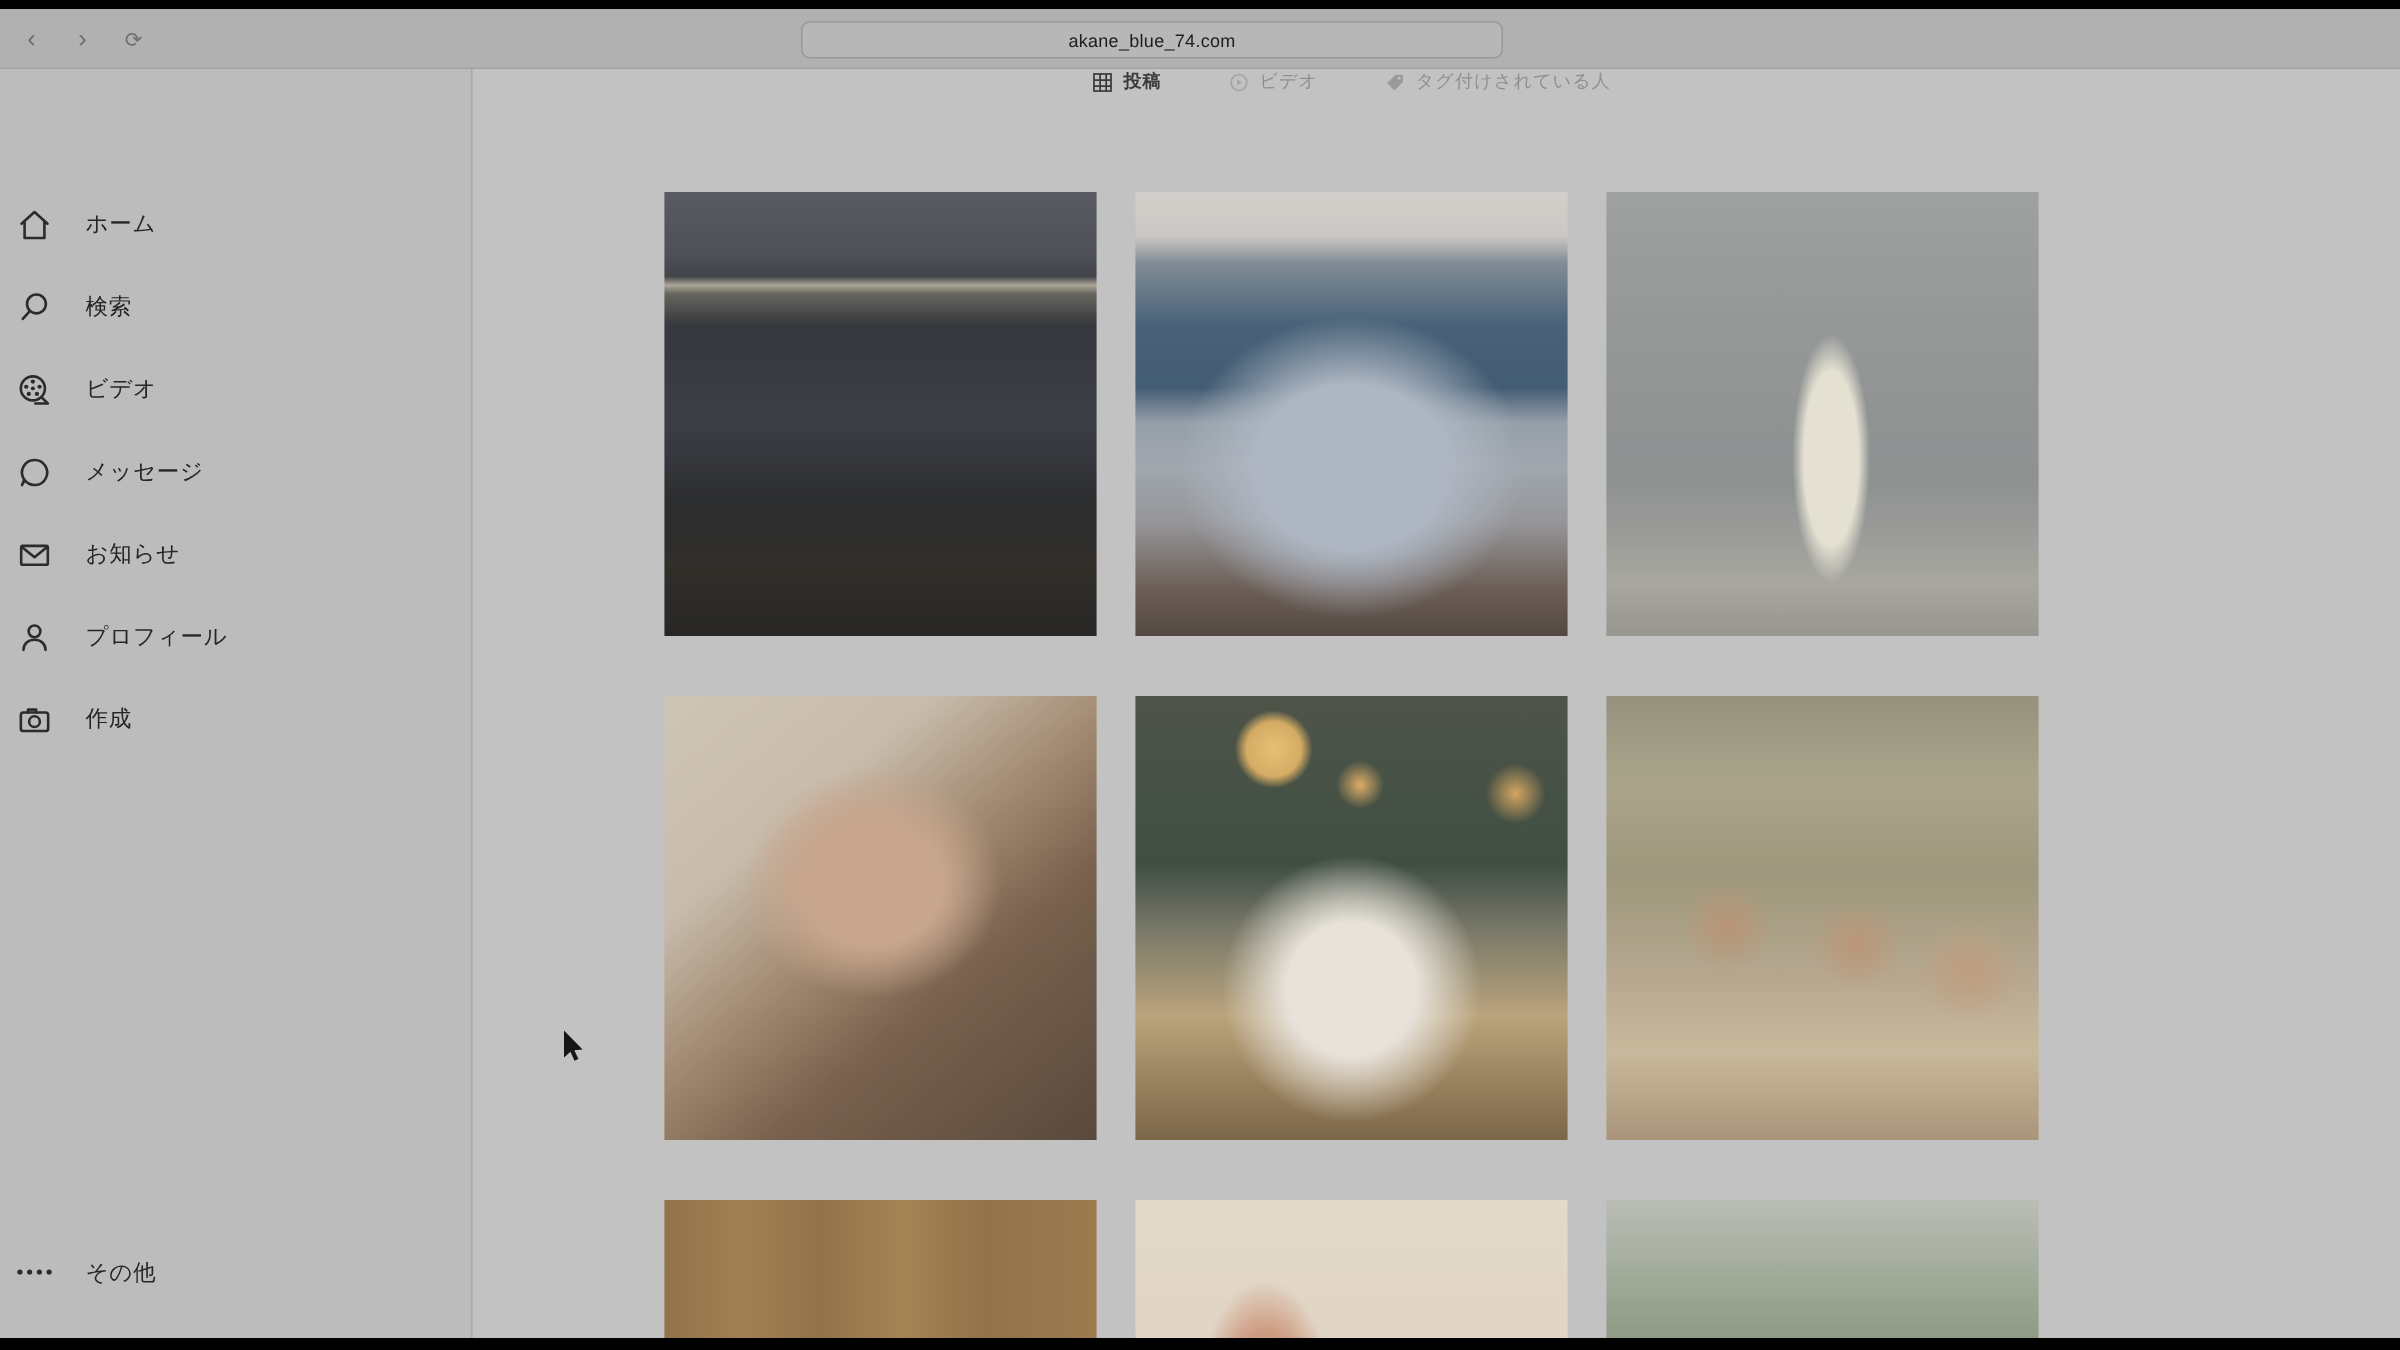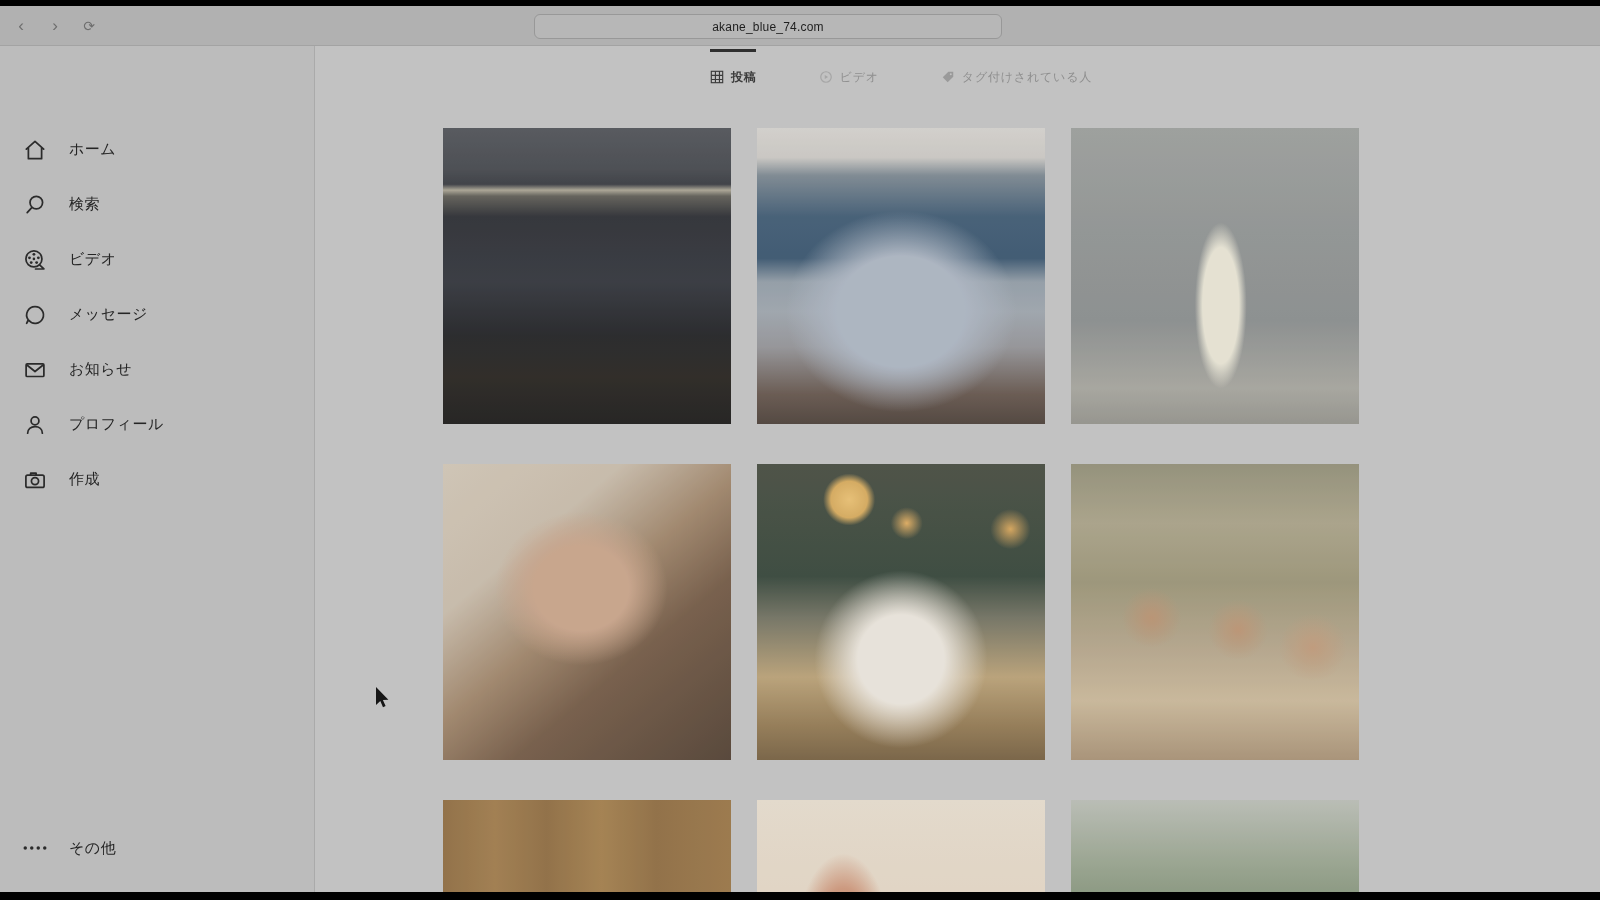--- a/index.html
+++ b/index.html
@@ -37,35 +37,35 @@
   }
 
   
   .sidebar {
     position:absolute; left:0; top:0; width:315px; height:100%;
     background:#bcbcbc; border-right:1px solid #aaaaaa;
   }
   .side-nav { padding-top:76px; }
   .side-item {
     height:55px; display:flex; align-items:center; gap:21px;
-    padding-left:21px; cursor:pointer;
+    padding-left:9px; cursor:pointer;
   }
   .side-item .icon { width:27px; height:27px; display:flex; align-items:center; justify-content:center; }
   .side-item .icon svg { width:26px; height:26px; stroke:#2b2b2b; fill:none; stroke-width:1.6; stroke-linecap:round; stroke-linejoin:round; }
   .side-item .lbl { font-size:15px; color:#252525; font-weight:500; letter-spacing:0.5px; }
   .side-item.more { position:absolute; bottom:24px; left:0; width:100%; height:40px;text-align:right; }
   .side-item.more .icon svg { stroke:none; fill:#2b2b2b; }
 
   
   .content { position:absolute; left:316px; top:0; right:0; height:100%; }
   .inner { margin-left:127px; width:916px; }
 
   .tabbar {
-    height:70px; display:flex; justify-content:center; align-items:center;
-    gap:62px; padding-bottom:8px;font-family:Liberation Mono, monospace;
+    height:70px; display:flex; justify-content:center; align-items:flex-start;
+    gap:44px; padding-bottom:8px;font-family:Liberation Mono, monospace;
   }
   .tab {
     position:relative; display:flex; align-items:center; gap:7px;
     font-size:12px; color:#8f8f8f; font-weight:500; letter-spacing:0.8px;
     cursor:pointer; white-space:nowrap;
   }
   .tab .t-icon { display:flex; }
   .tab.active { color:#3b3b3b; font-weight:700; }
   .tab .indicator {
     display:none; position:absolute; top:-20px; left:50%;

